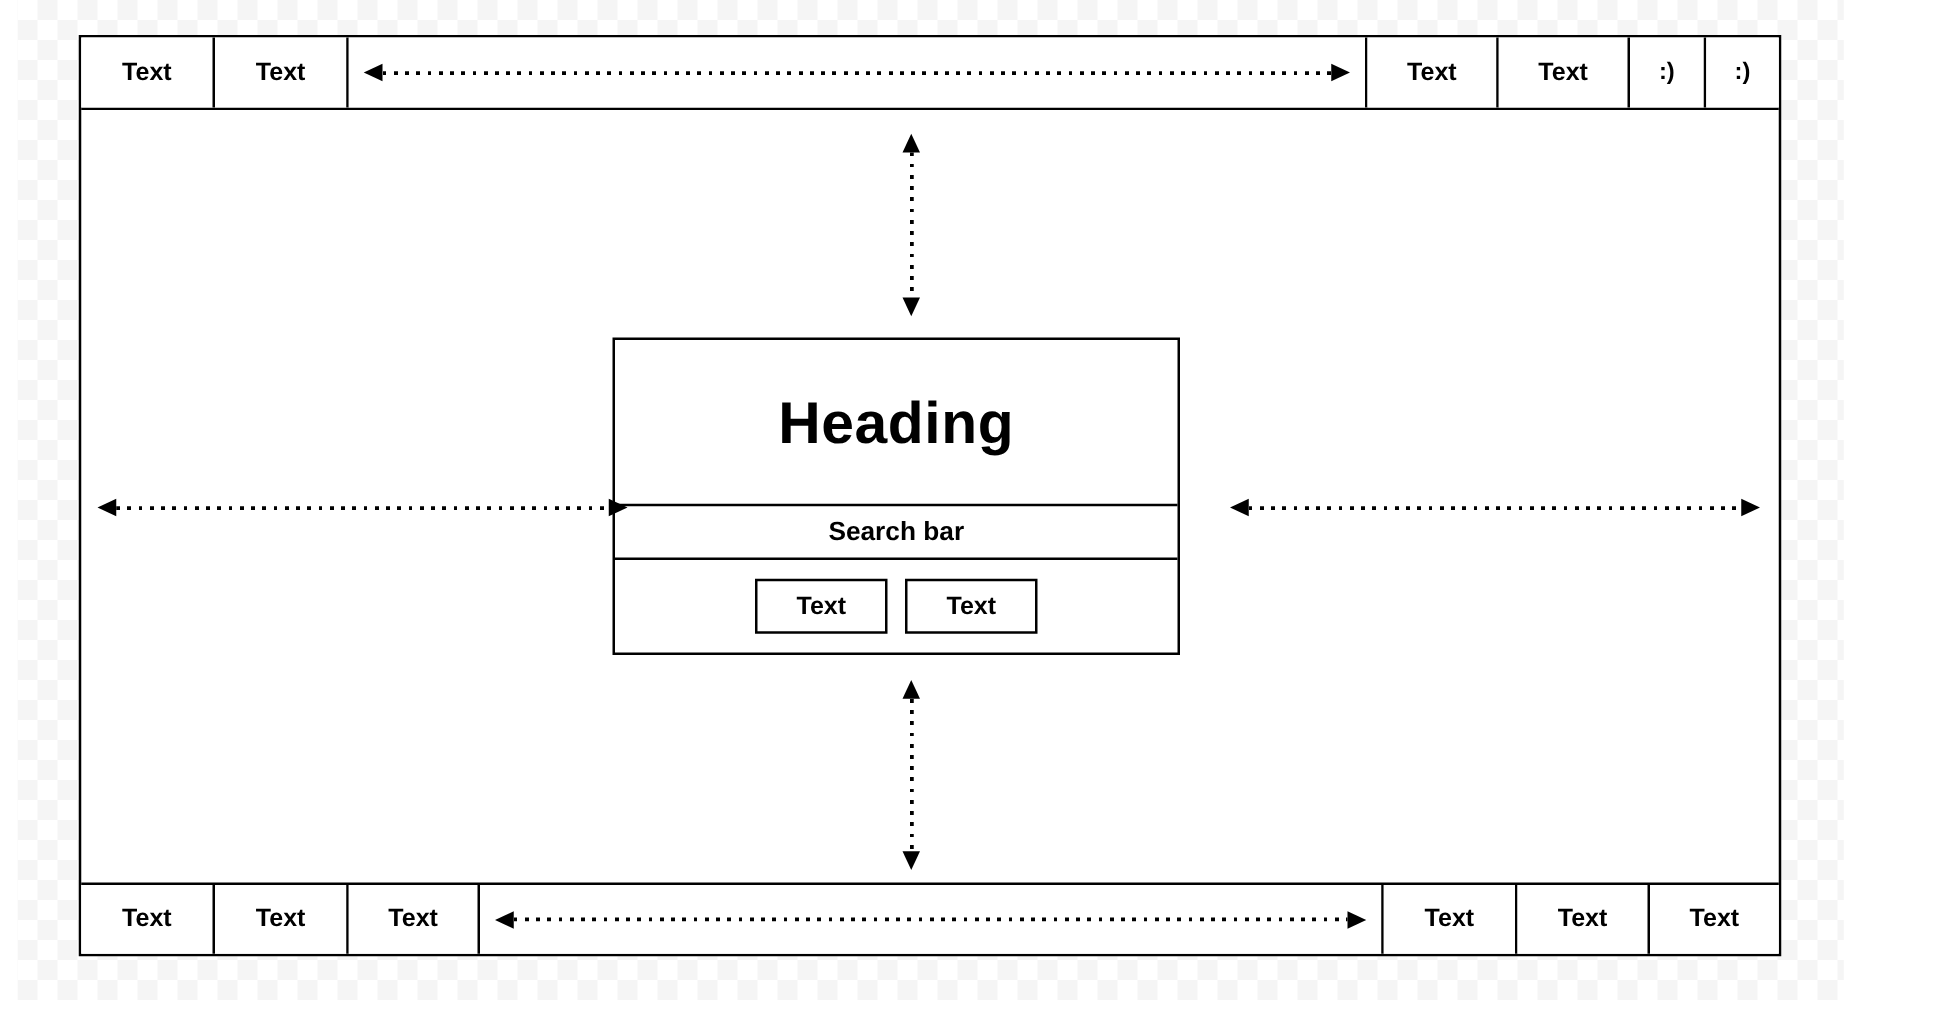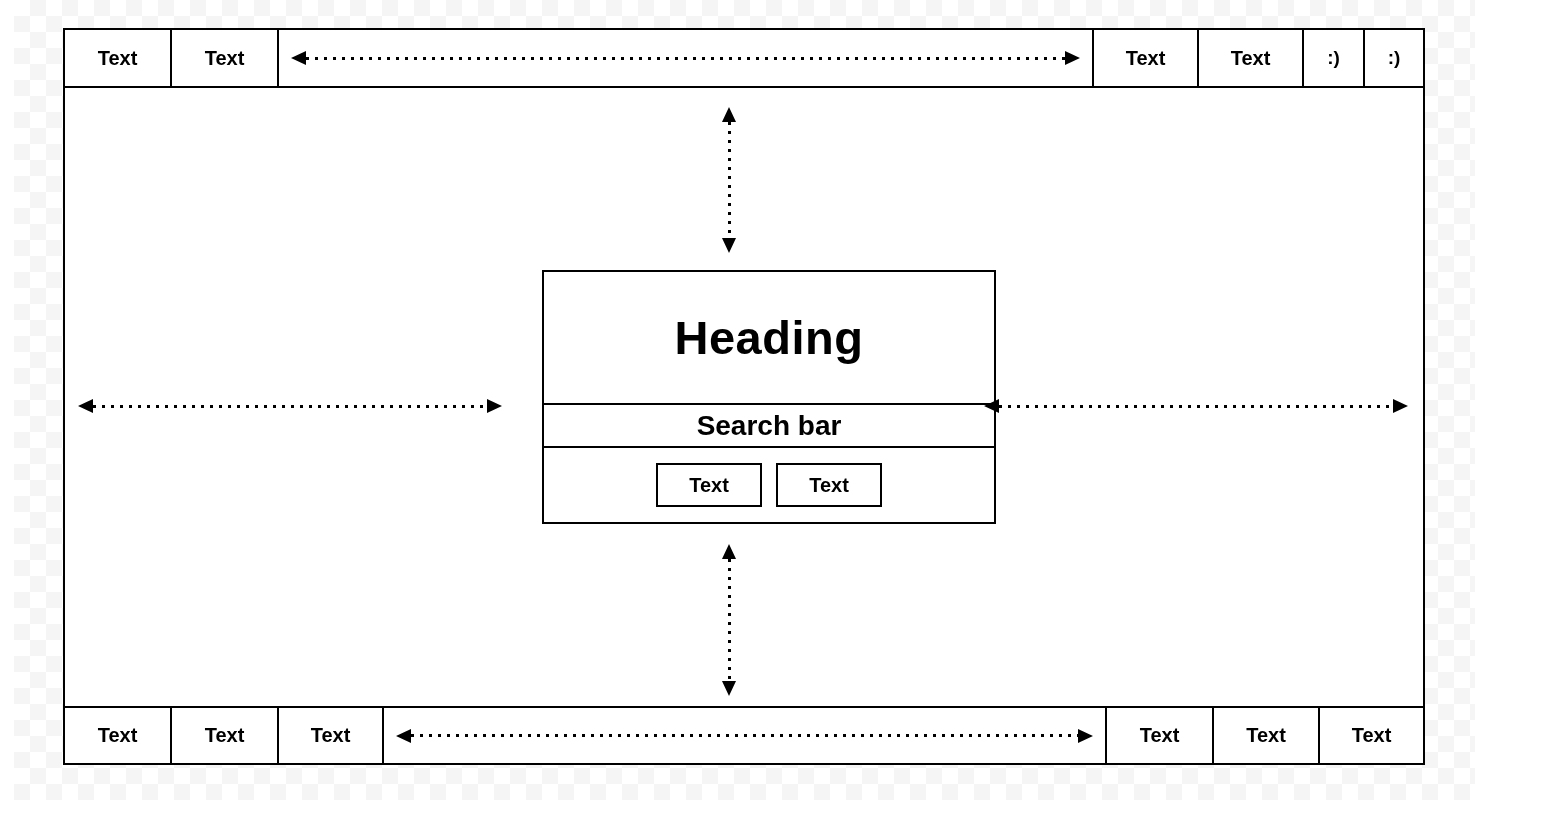--- a/index.html
+++ b/index.html
@@ -30,31 +30,31 @@
     font-size:20px; border-right:2px solid #000; background:#fff;
   }
   .cell:last-child { border-right:none; }
   .cell.smiley { font-size:19px; }
   .arrowcell { flex-direction:row; padding:0 12px; }
 
   .middle { flex:1; position:relative; }
 
   
   .card {
-    position:absolute; left:542px; top:270px; width:454px; height:254px;
+    position:absolute; left:490px; top:270px; width:454px; height:254px;
     border:2px solid #000; background:#fff; display:flex; flex-direction:column;
   }
   .card-heading {
     height:133px; border-bottom:2px solid #000;
     display:flex; align-items:center; justify-content:center;
     font-size:47px; letter-spacing:0.5px;
   }
   .card-search {
     height:43px; border-bottom:2px solid #000;
-    display:flex; align-items:center; justify-content:center; font-size:28px;
+    display:flex; align-items:center; justify-content:center; font-size:21px;
   }
   .card-buttons {
     flex:1; display:flex; align-items:center; justify-content:center; gap:14px;
   }
   .wf-button {
     width:106px; height:44px; border:2px solid #000; background:#fff;
     display:flex; align-items:center; justify-content:center; font-size:20px;
   }
 
   

